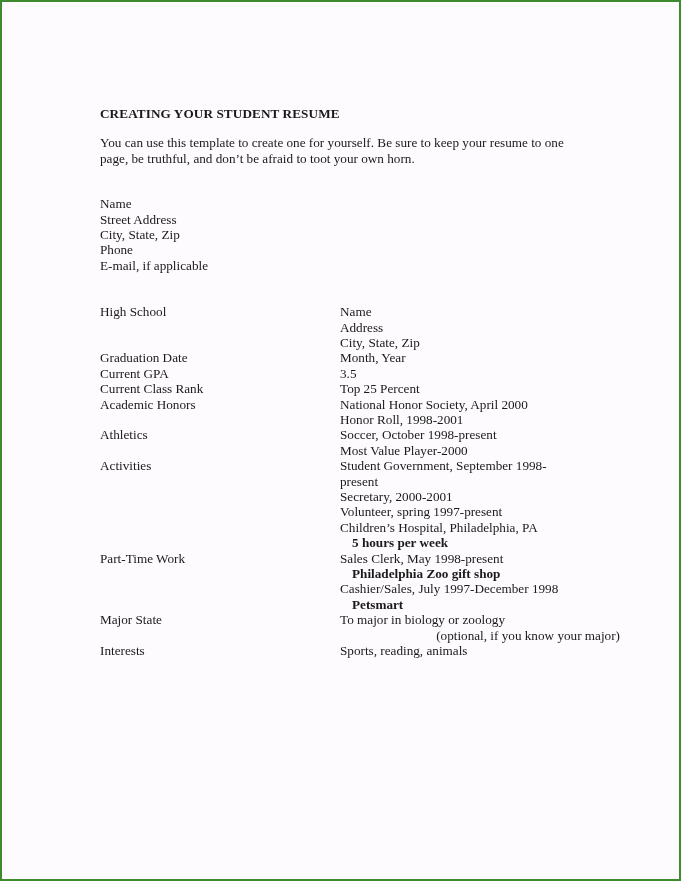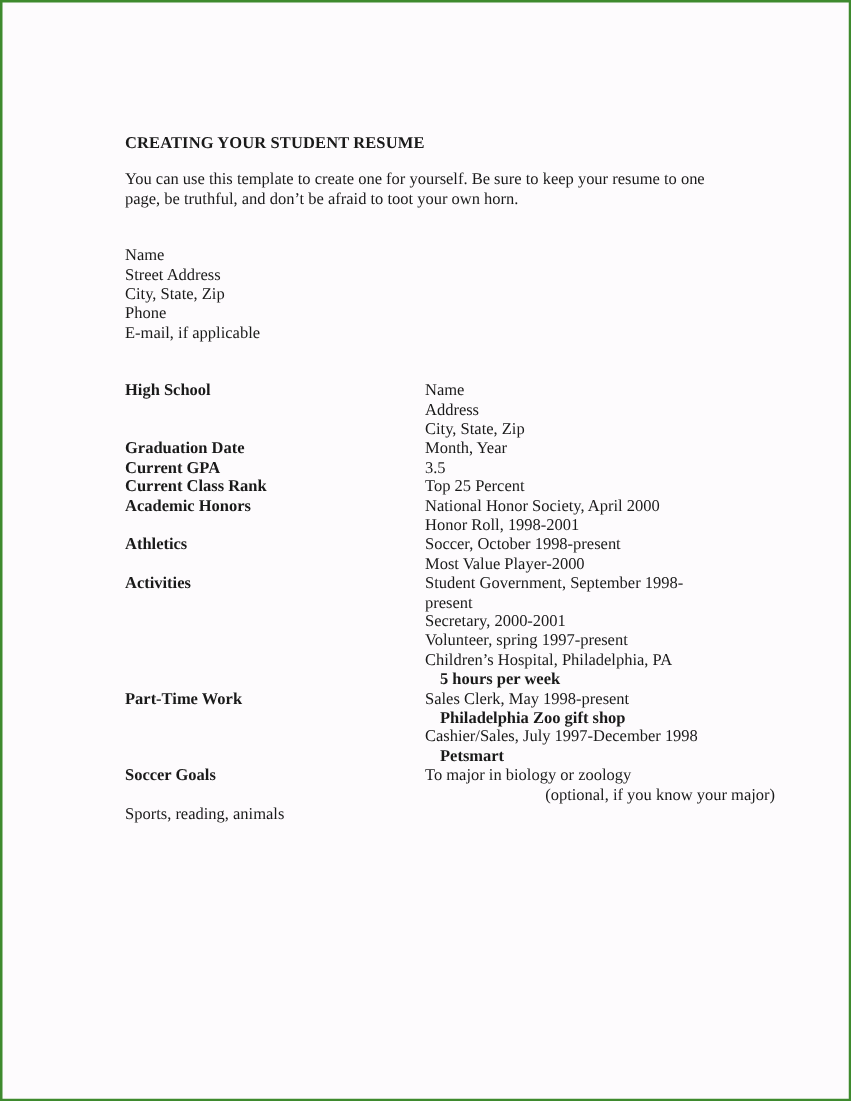--- a/index.html
+++ b/index.html
@@ -39,21 +39,21 @@
     }
     .contact div { height: 15.4px; }
     .sections {
       margin-top: 31px;
     }
     .row {
       display: flex;
     }
     .label {
       width: 240px;
-      font-weight: bold;
+      font-weight: normal;
       flex: 0 0 240px;
     }
     .values { flex: 1; }
     .values div { min-height: 15.4px; }
     .indent { padding-left: 12px; font-weight: bold; }
     .indent2 { padding-left: 9px; text-align: right; }
   </style>
 </head>
 <body>
 
@@ -126,25 +126,26 @@
     <div class="row">
       <div class="label">Part-Time Work</div>
       <div class="values">
         <div>Sales Clerk, May 1998-present</div>
         <div class="indent">Philadelphia Zoo gift shop</div>
         <div>Cashier/Sales, July 1997-December 1998</div>
         <div class="indent">Petsmart</div>
       </div>
     </div>
     <div class="row">
-      <div class="label">Soccer Goals</div>
+      <div class="label">Major State</div>
       <div class="values">
         <div>To major in biology or zoology</div>
         <div class="indent2">(optional, if you know your major)</div>
       </div>
     </div>
     <div class="row">
+      <div class="label">Interests</div>
       <div class="values">
           <div>Sports, reading, animals</div>
         </div>
     </div>
   </div>
 </div>
 
 </body></html>

